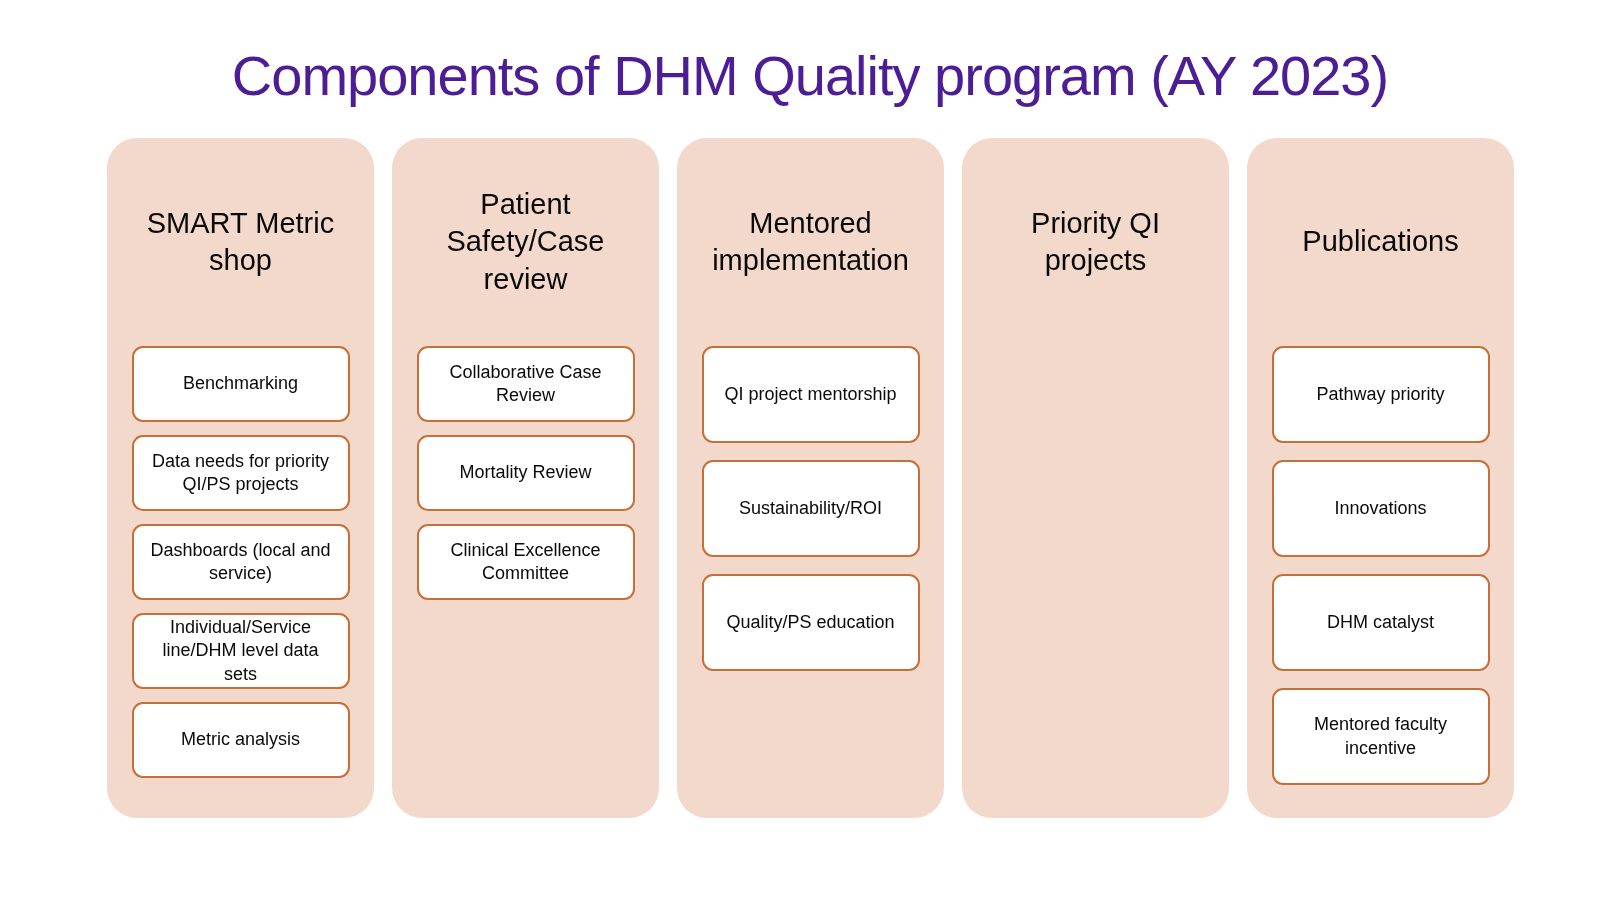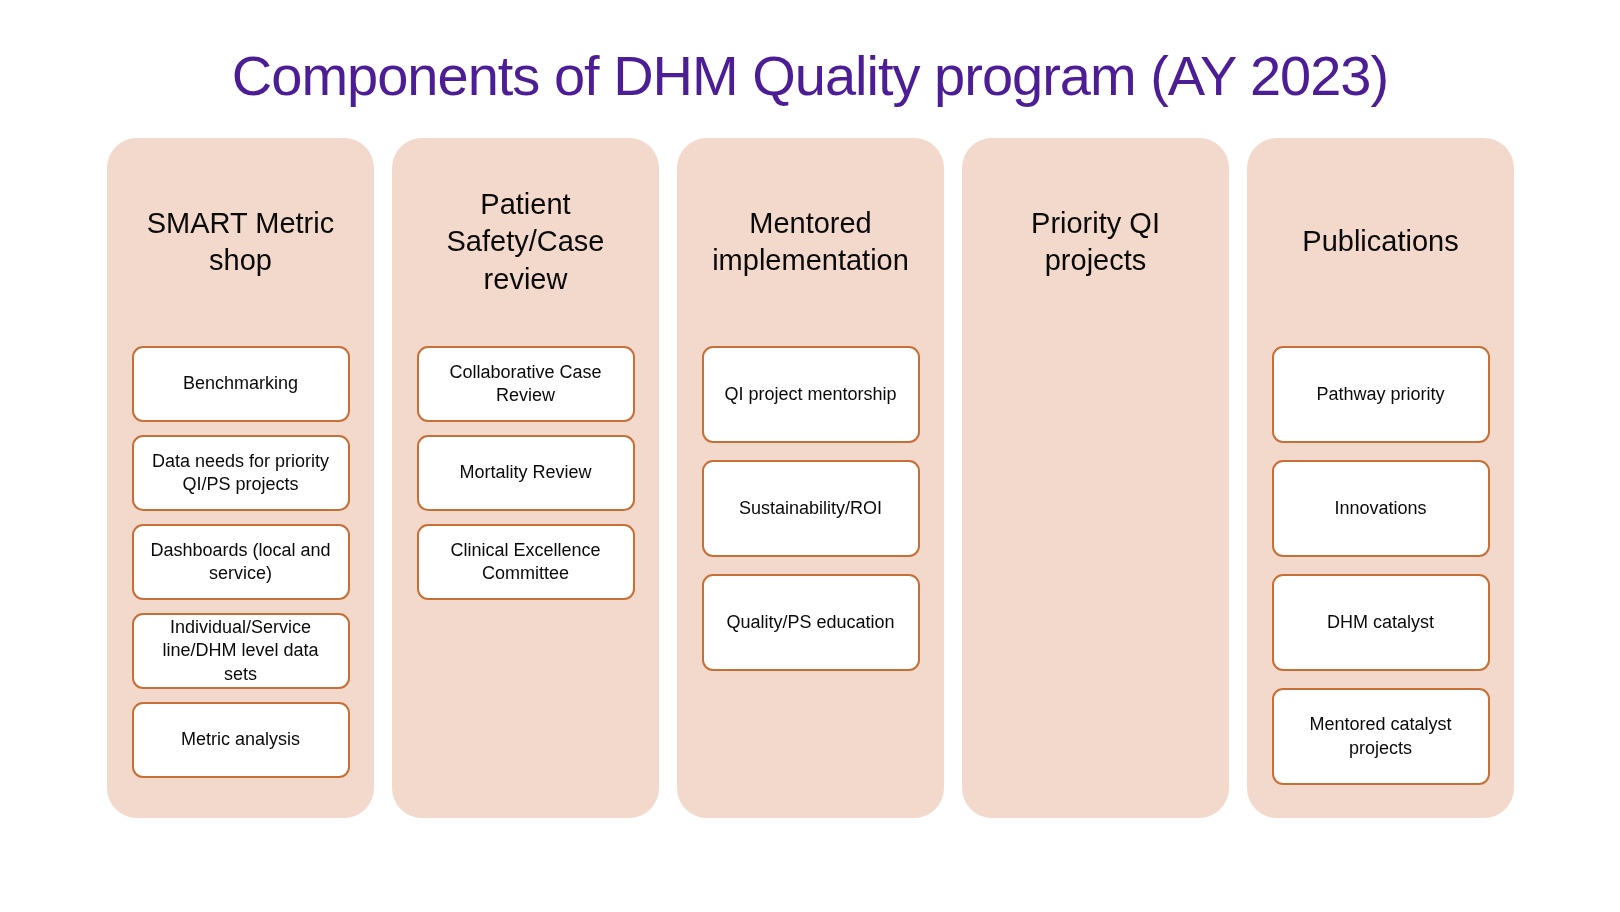--- a/index.html
+++ b/index.html
@@ -111,17 +111,17 @@
       </div>
       <div class="column">
         <div class="col-header">Priority QI projects</div>
       </div>
       <div class="column">
         <div class="col-header">Publications</div>
         <div class="boxes boxes-4">
           <div class="box">Pathway priority</div>
           <div class="box">Innovations</div>
           <div class="box">DHM catalyst</div>
-          <div class="box">Mentored catalyst projects</div>
+          <div class="box">Mentored faculty incentive</div>
         </div>
       </div>
     </div>
 </div>
 
 </body></html>

